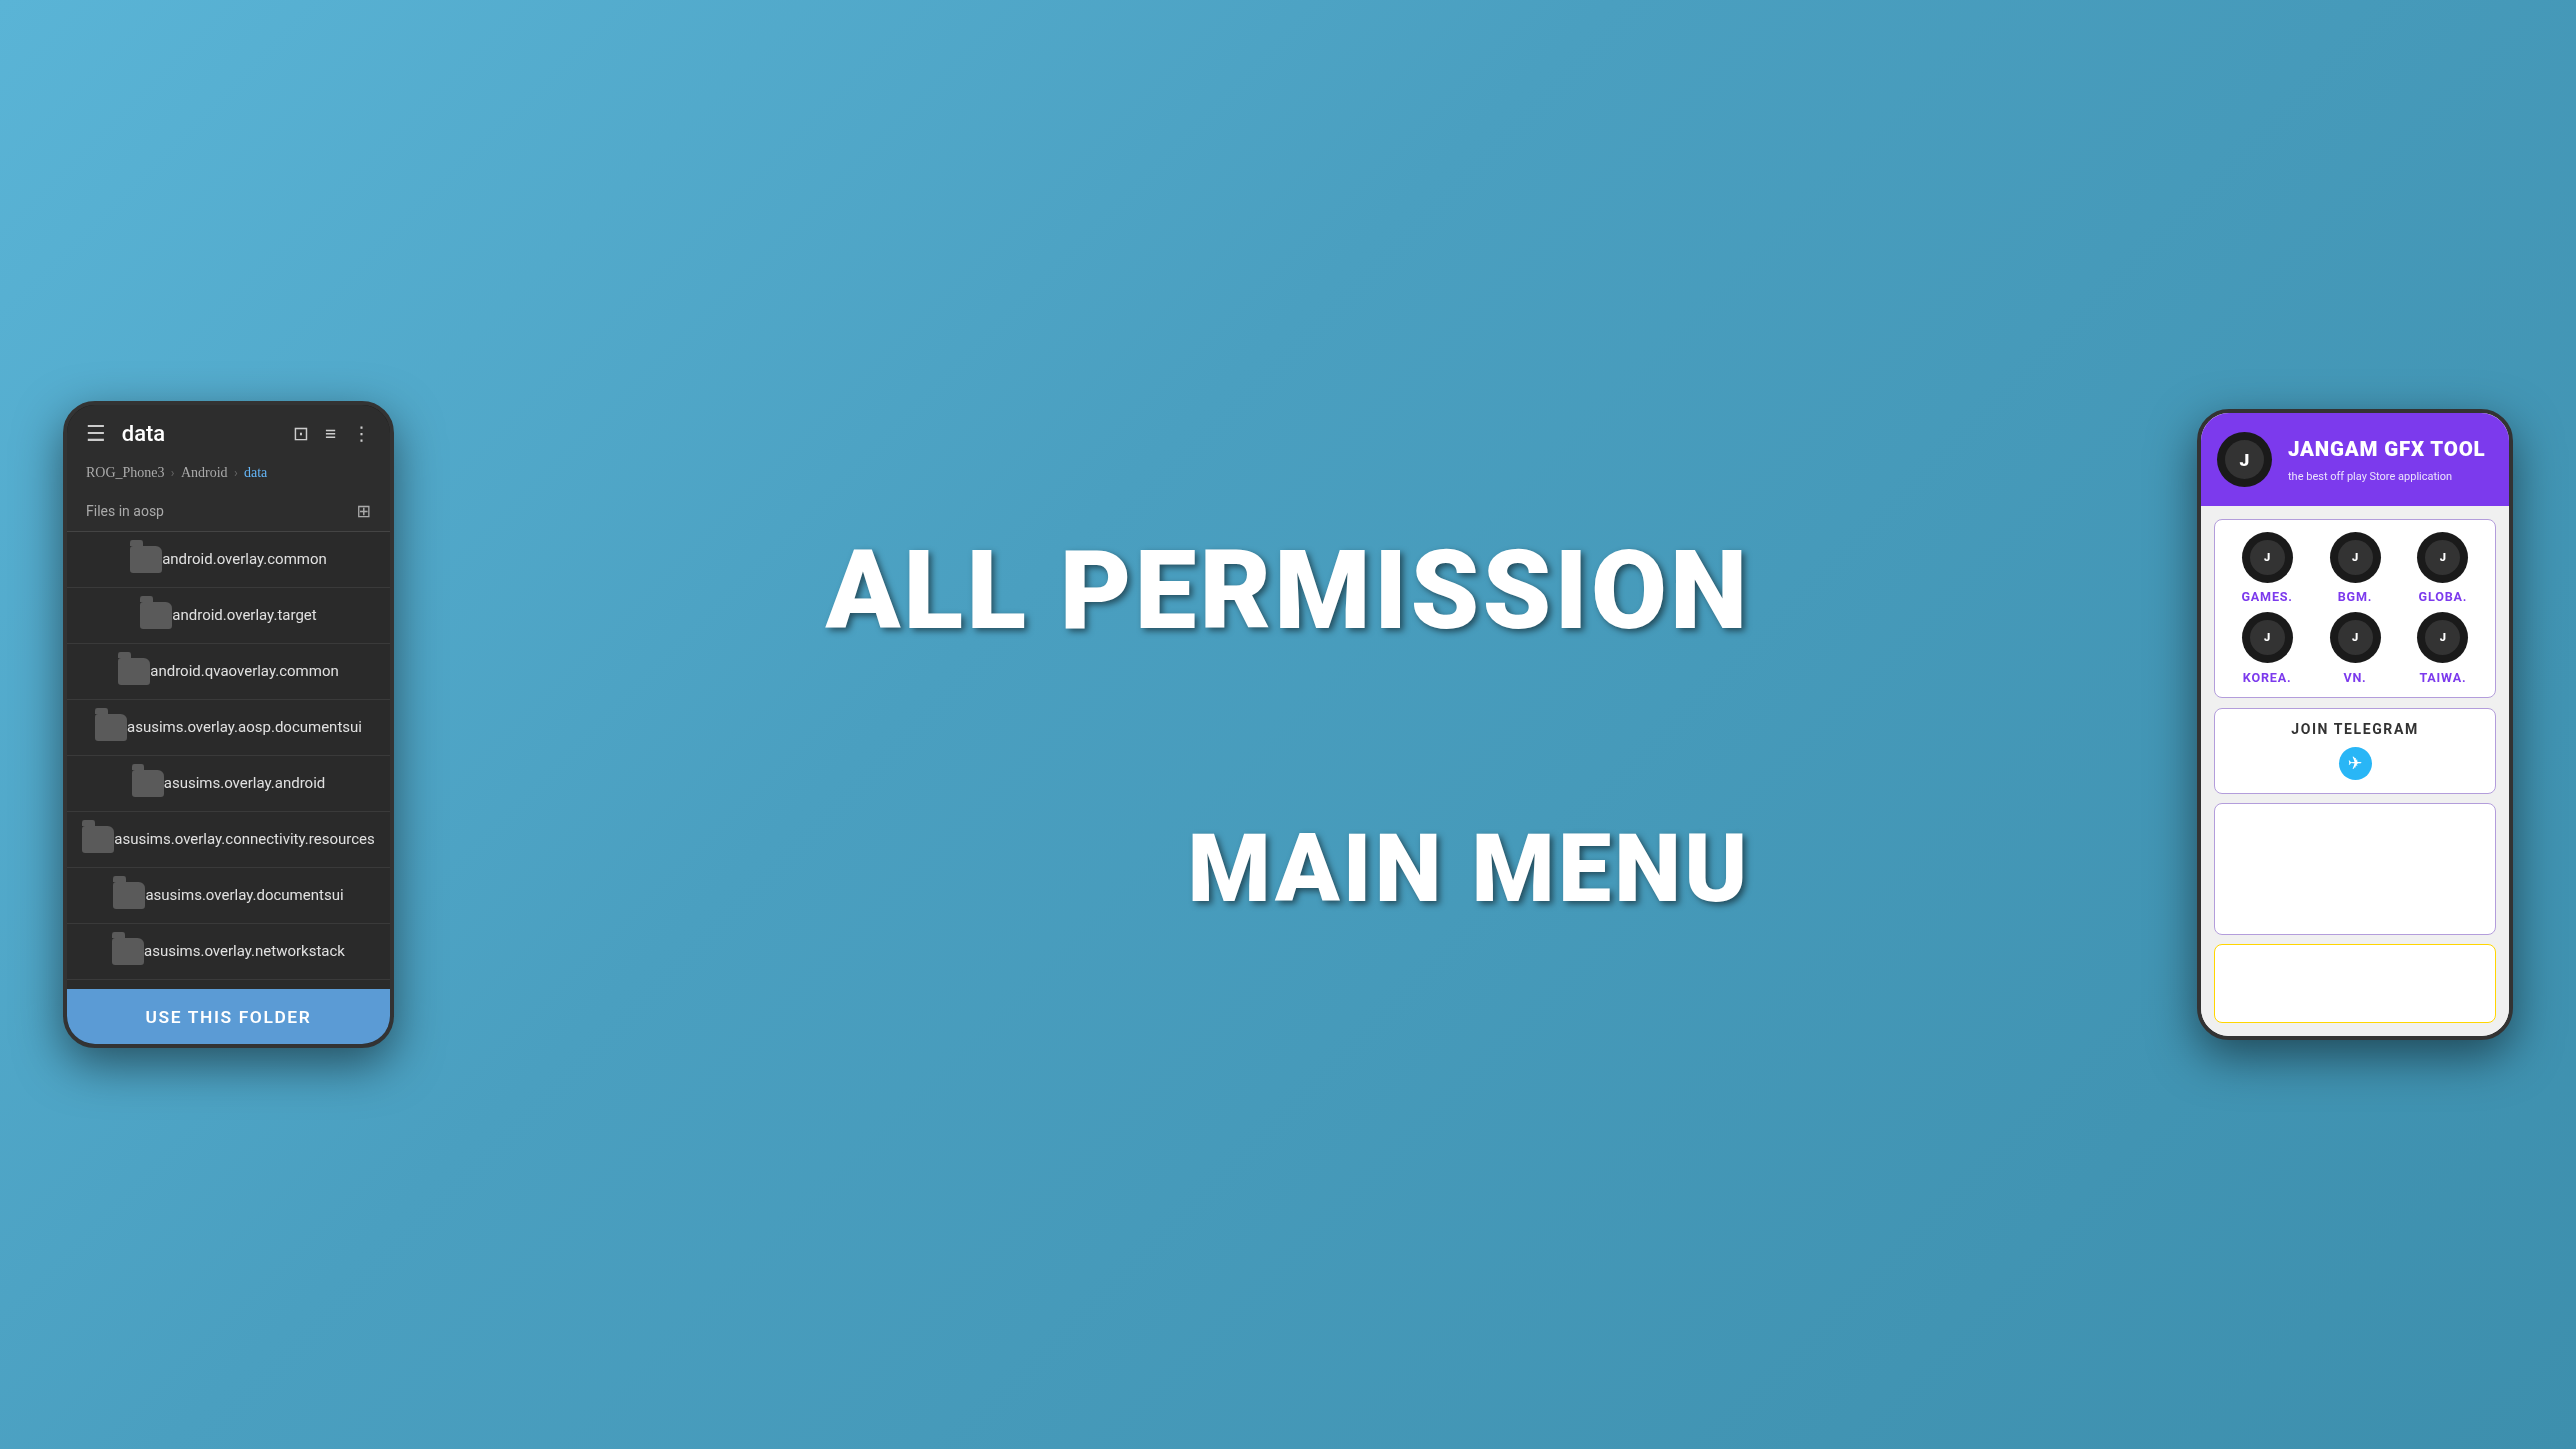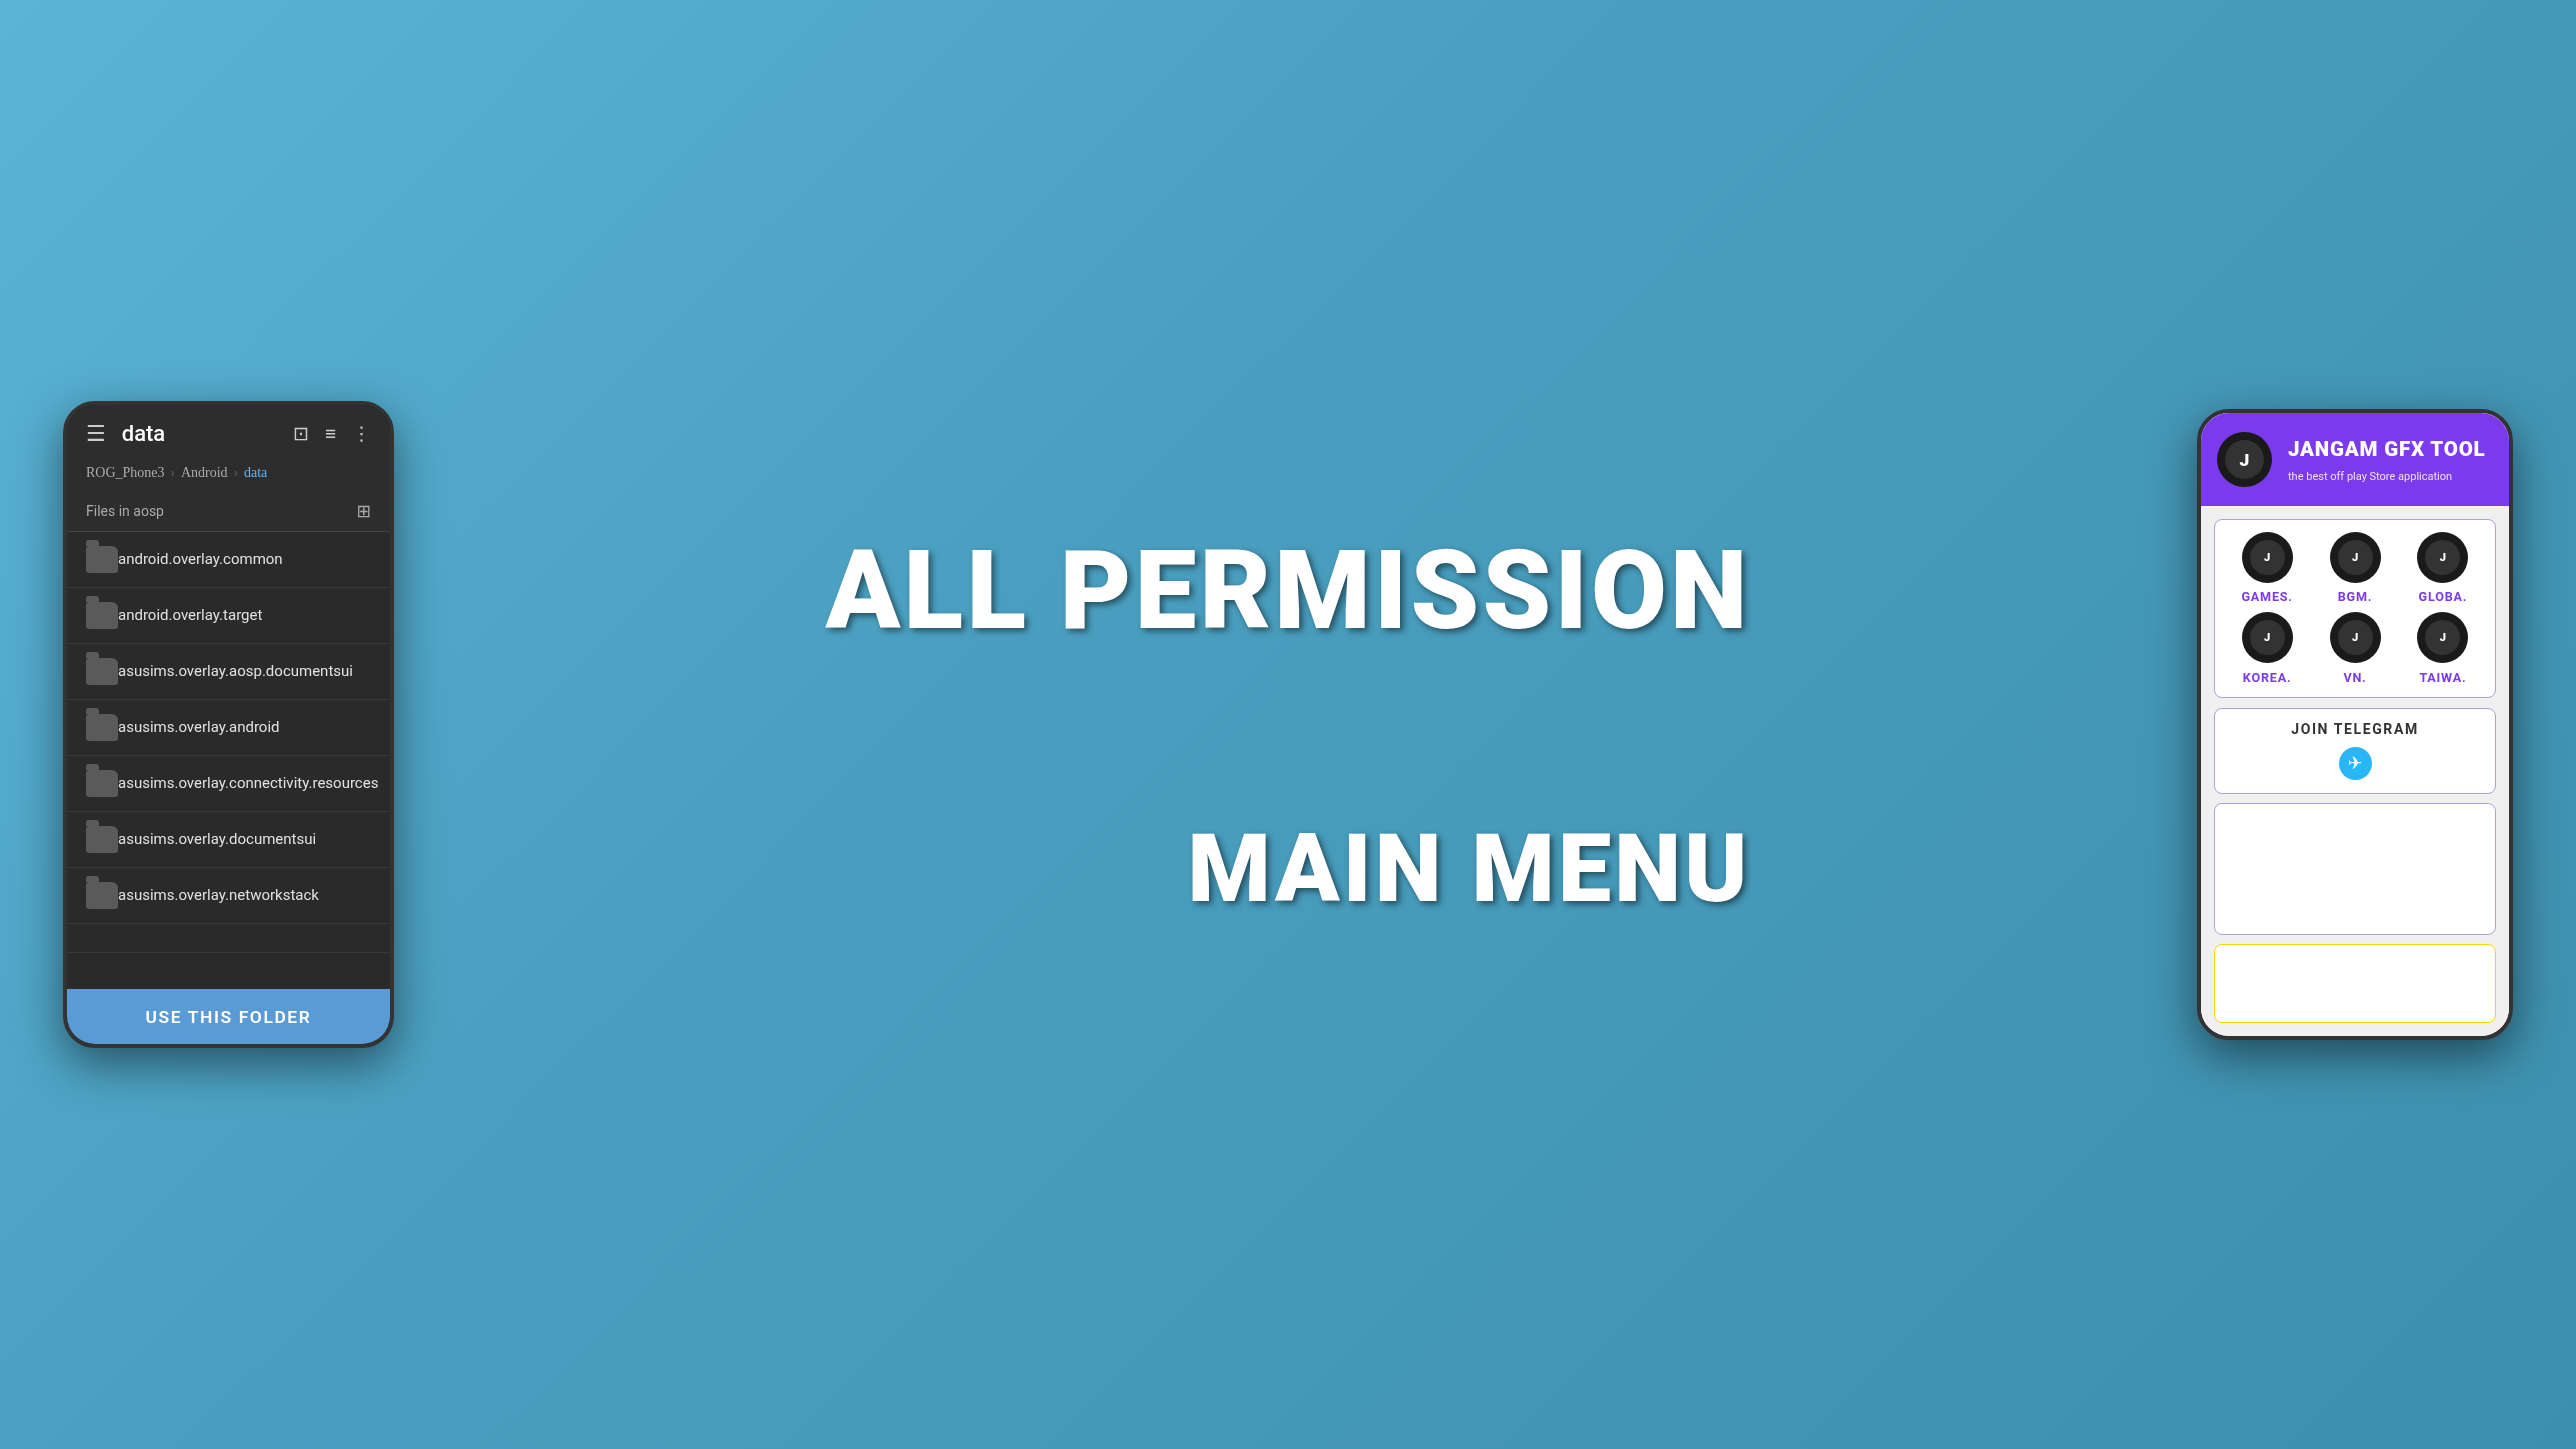--- a/index.html
+++ b/index.html
@@ -127,20 +127,21 @@
       flex: 1;
       background: #2a2a2a;
       overflow-y: auto;
     }
     .file-item {
       display: flex;
       align-items: center;
       padding: 14px 19px;
       border-bottom: 0.8px solid #3a3a3a;
       gap: 0;
+      justify-content: center;
     }
     .folder-icon {
       width: 32px;
       height: 27px;
       background: #5a5a5a;
       border-radius: 3.2px 6.3px 3.2px 3.2px;
       position: relative;
       flex-shrink: 0;
     }
     .folder-icon::before {
@@ -368,20 +369,24 @@
   </div>
 
   <div class="file-list">
     <div class="file-item">
       <div class="folder-icon"></div>
       <span class="file-name">android.overlay.common</span>
     </div>
     <div class="file-item">
       <div class="folder-icon"></div>
       <span class="file-name">android.overlay.target</span>
+    </div>
+    <div class="file-item">
+      <div class="folder-icon"></div>
+      <span class="file-name">android.qvaoverlay.common</span>
     </div>
     <div class="file-item">
       <div class="folder-icon"></div>
       <span class="file-name">asusims.overlay.aosp.documentsui</span>
     </div>
     <div class="file-item">
       <div class="folder-icon"></div>
       <span class="file-name">asusims.overlay.android</span>
     </div>
     <div class="file-item">

